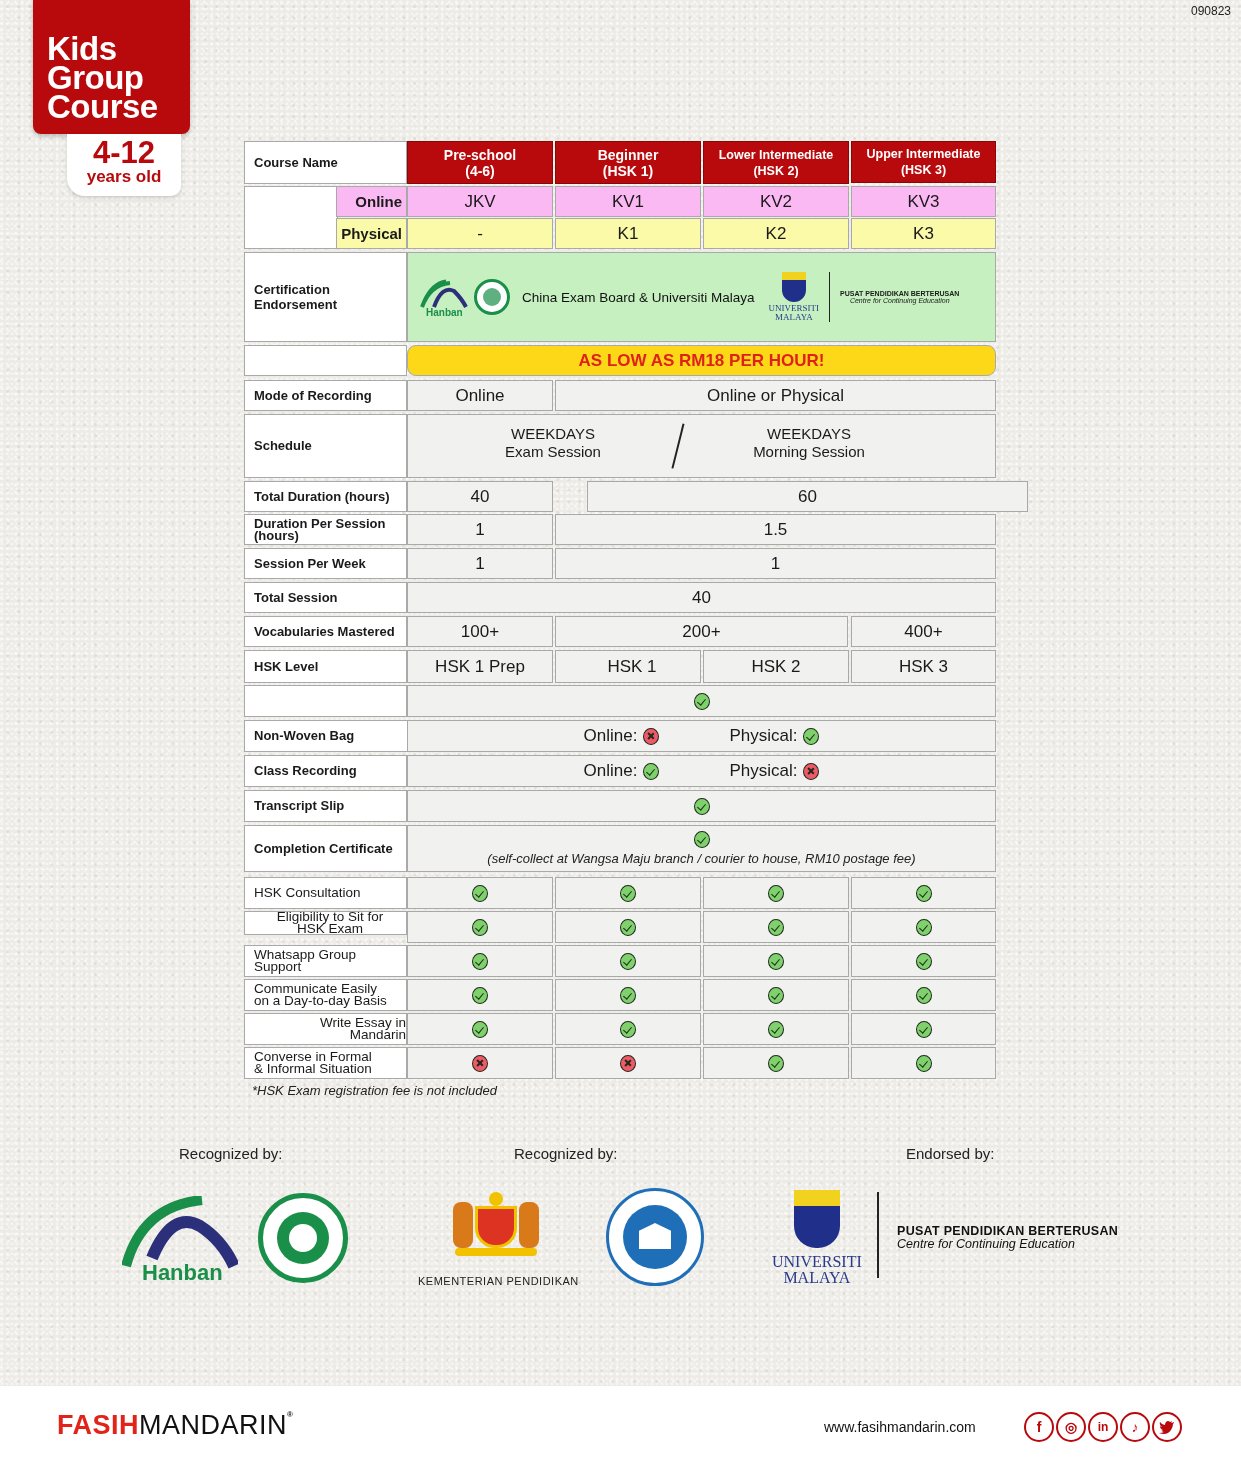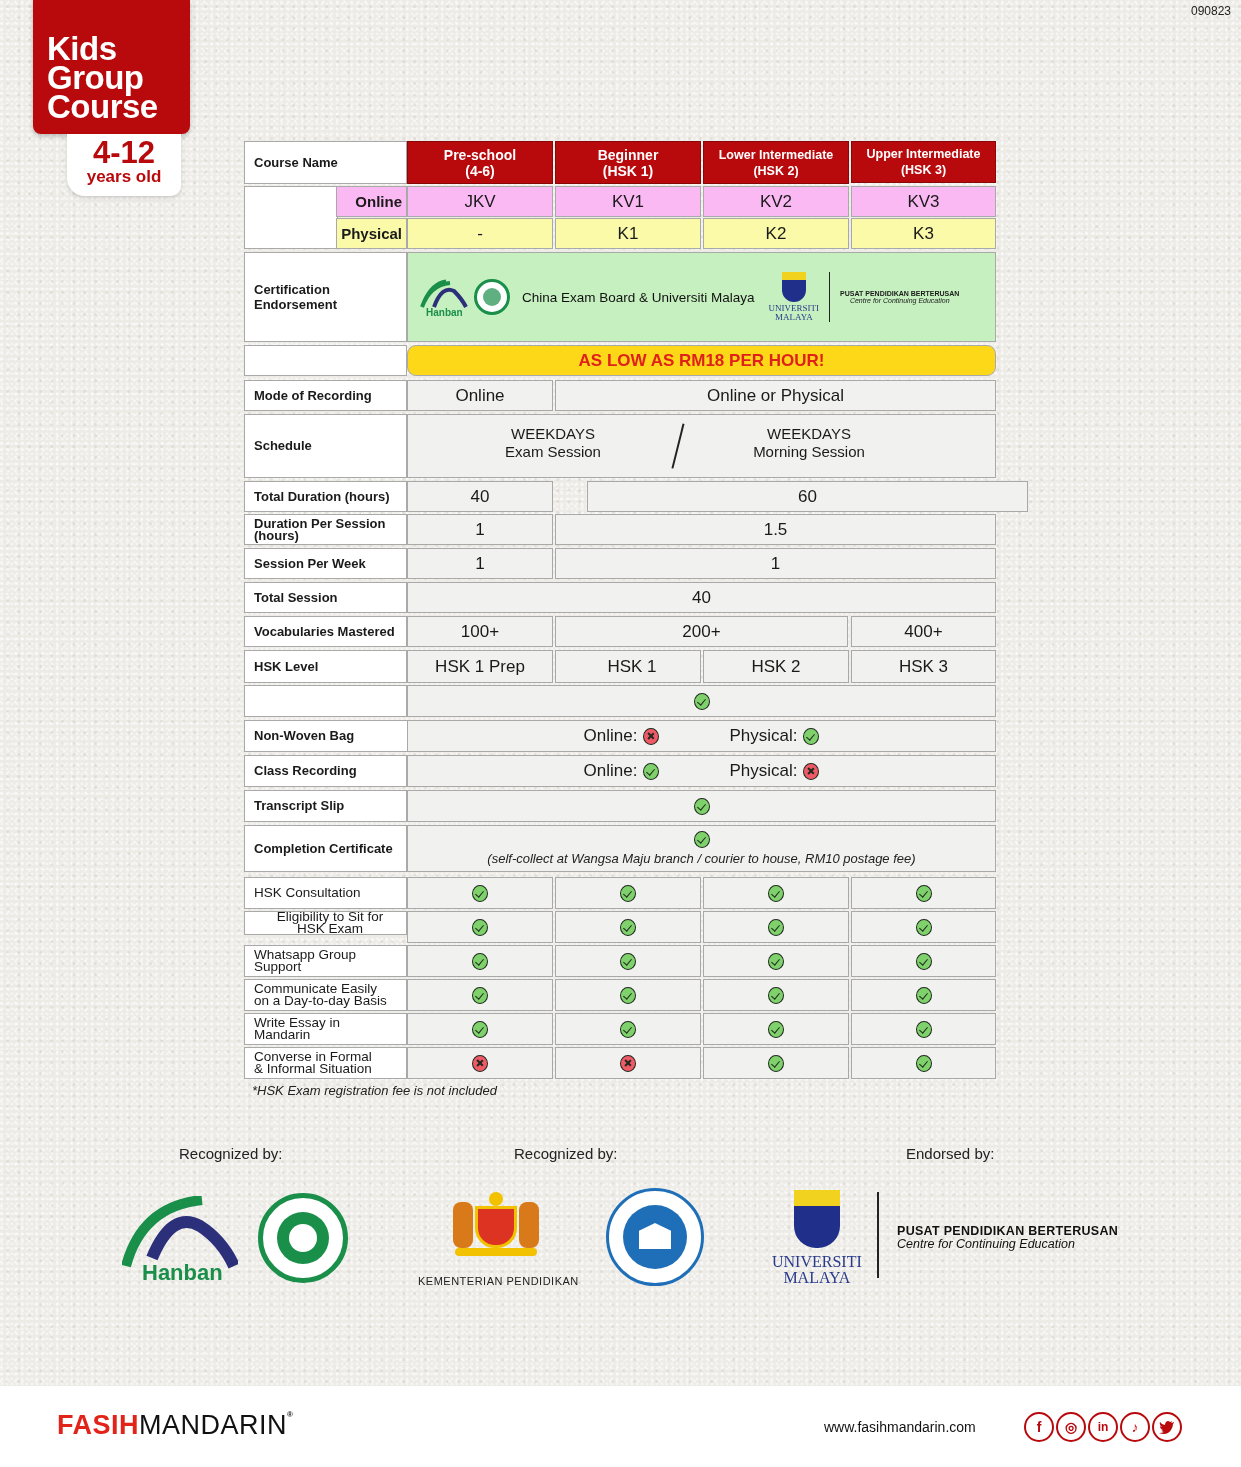--- a/index.html
+++ b/index.html
@@ -326,21 +326,21 @@
     </div>
     <div class="cell" style="left: 555px; top: 979px; width: 146px; height: 32px;">
       <span class="chk ok"></span>
     </div>
     <div class="cell" style="left: 703px; top: 979px; width: 146px; height: 32px;">
       <span class="chk ok"></span>
     </div>
     <div class="cell" style="left: 851px; top: 979px; width: 145px; height: 32px;">
       <span class="chk ok"></span>
     </div>
-    <div class="cell lbl light" style="left: 244px; top: 1013px; width: 163px; height: 32px; flex-direction: column; align-items: flex-start; justify-content: center;">
+    <div class="cell lbl light" style="left: 244px; top: 1013px; width: 163px; height: 32px; flex-direction: column; align-items: flex-end; justify-content: center;">
       <span>Write Essay in</span>
       <span>Mandarin</span>
     </div>
     <div class="cell" style="left: 407px; top: 1013px; width: 146px; height: 32px;">
       <span class="chk ok"></span>
     </div>
     <div class="cell" style="left: 555px; top: 1013px; width: 146px; height: 32px;">
       <span class="chk ok"></span>
     </div>
     <div class="cell" style="left: 703px; top: 1013px; width: 146px; height: 32px;">

